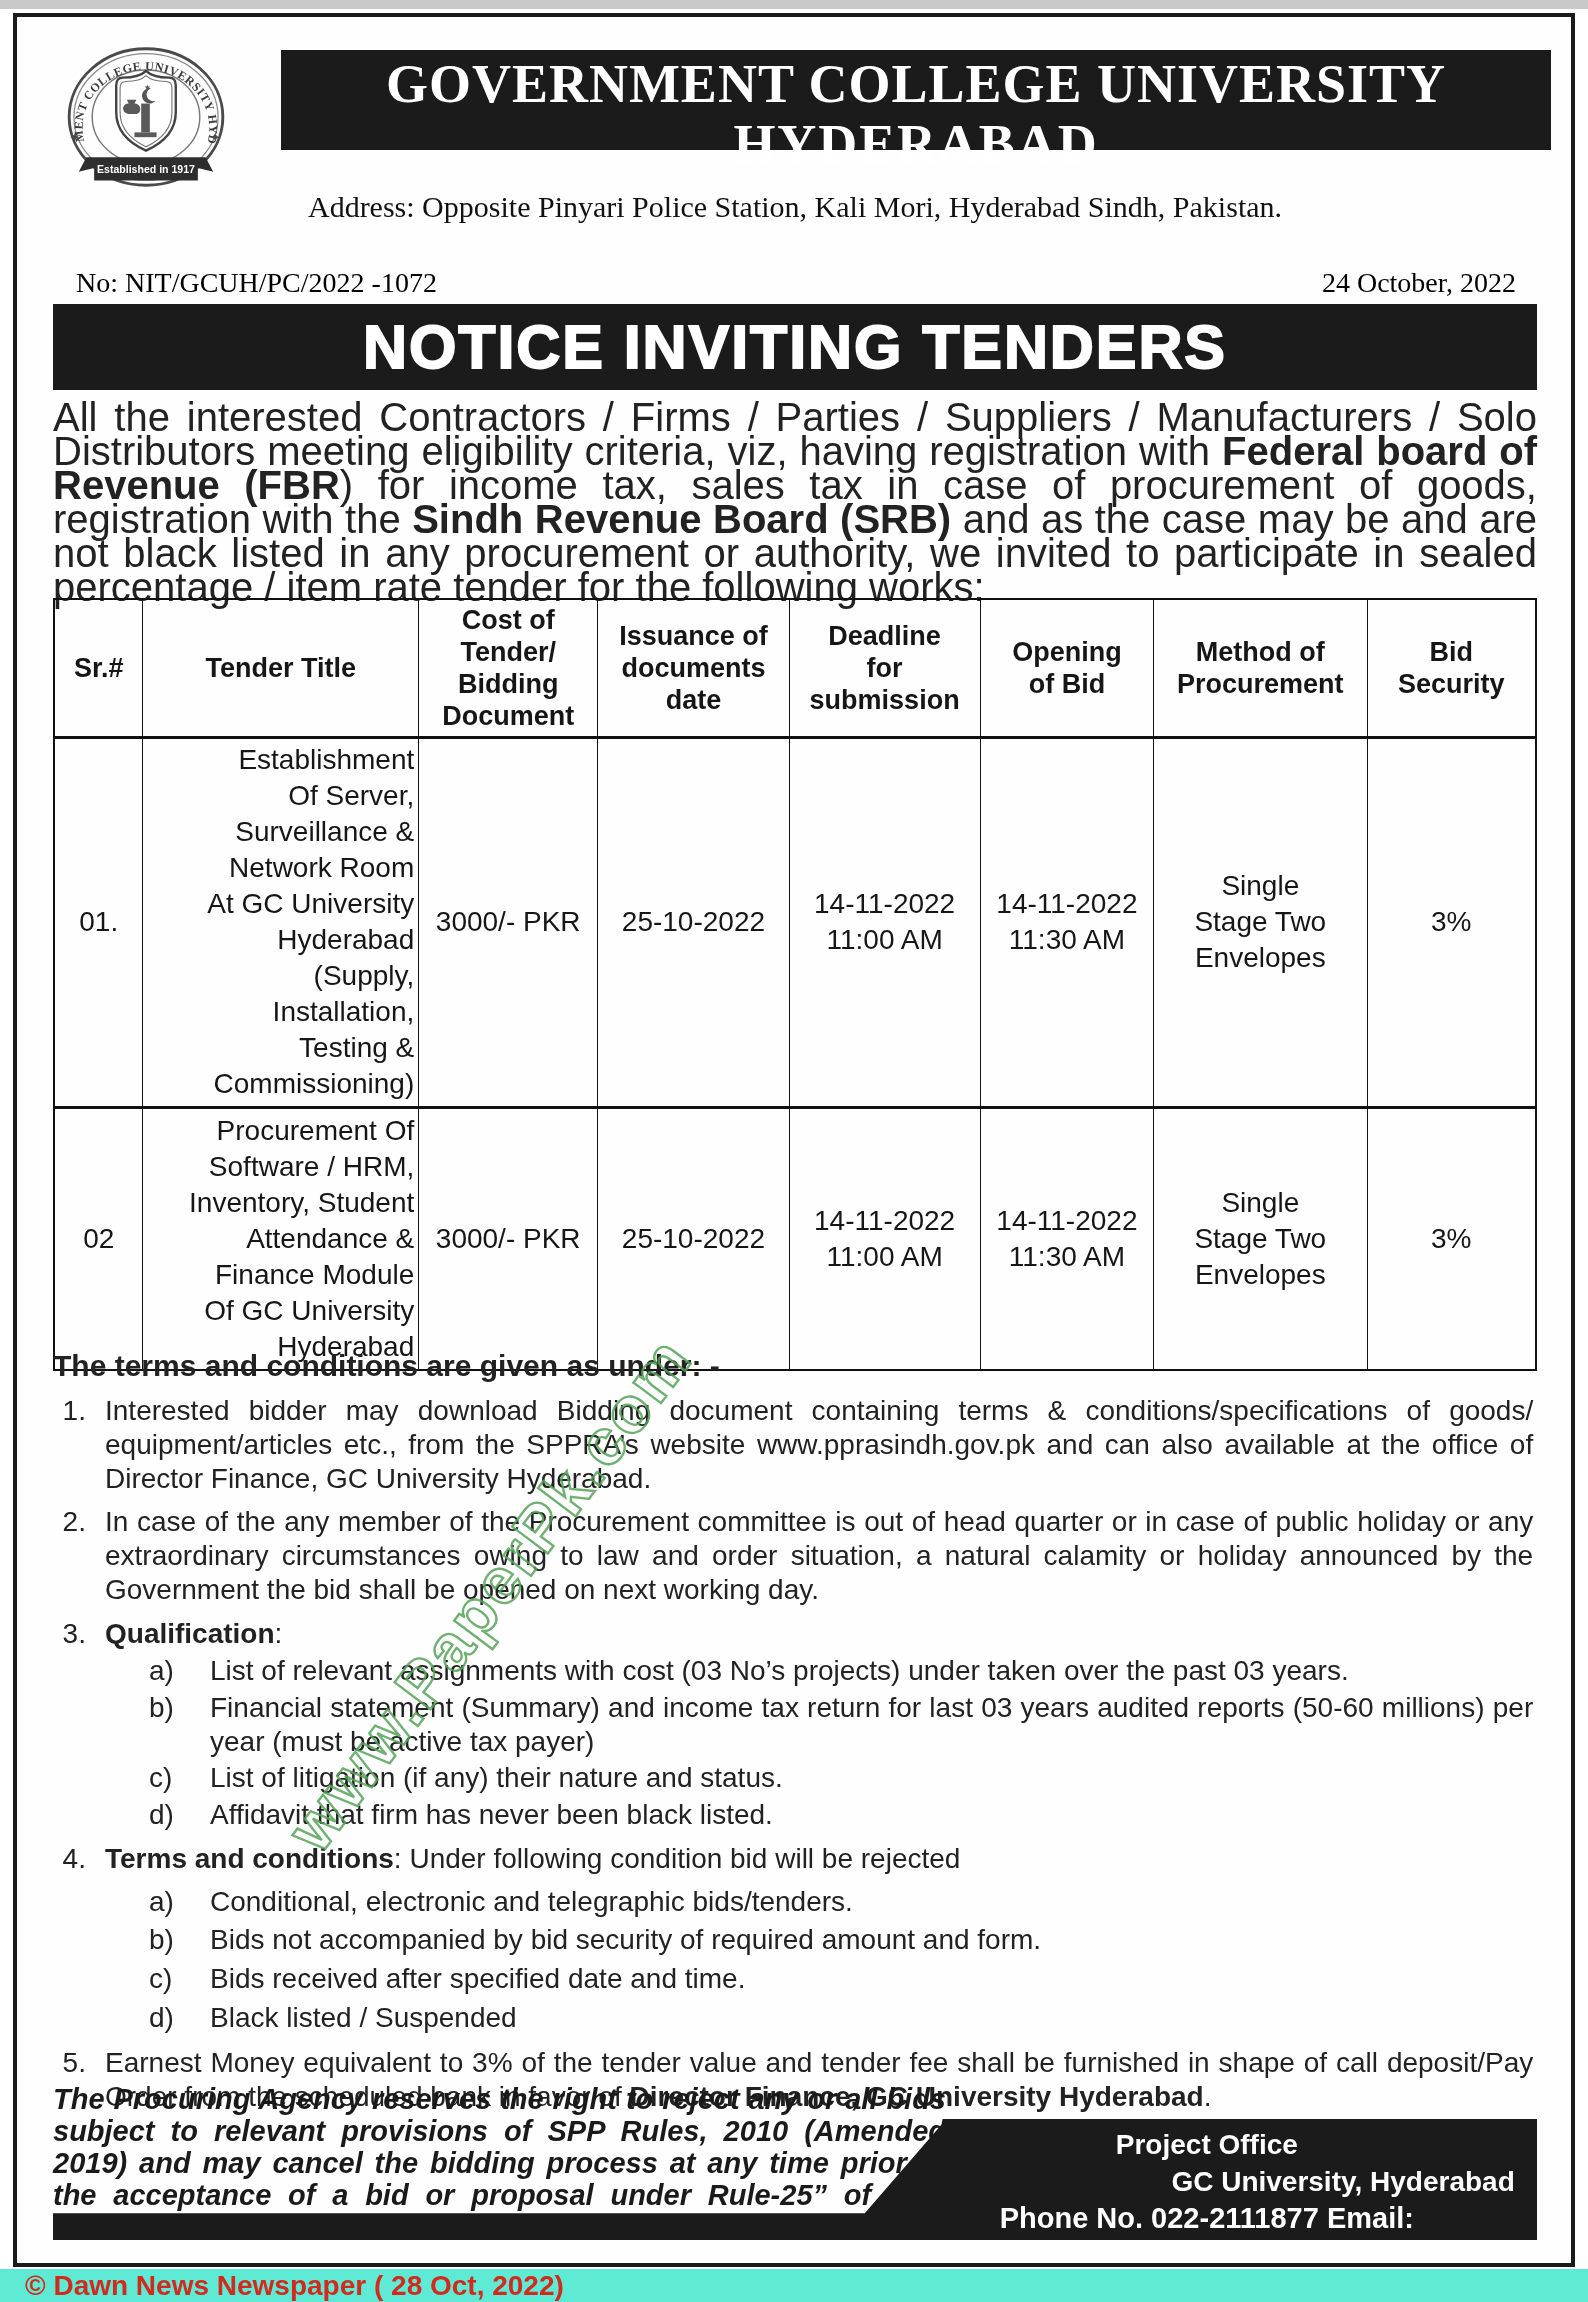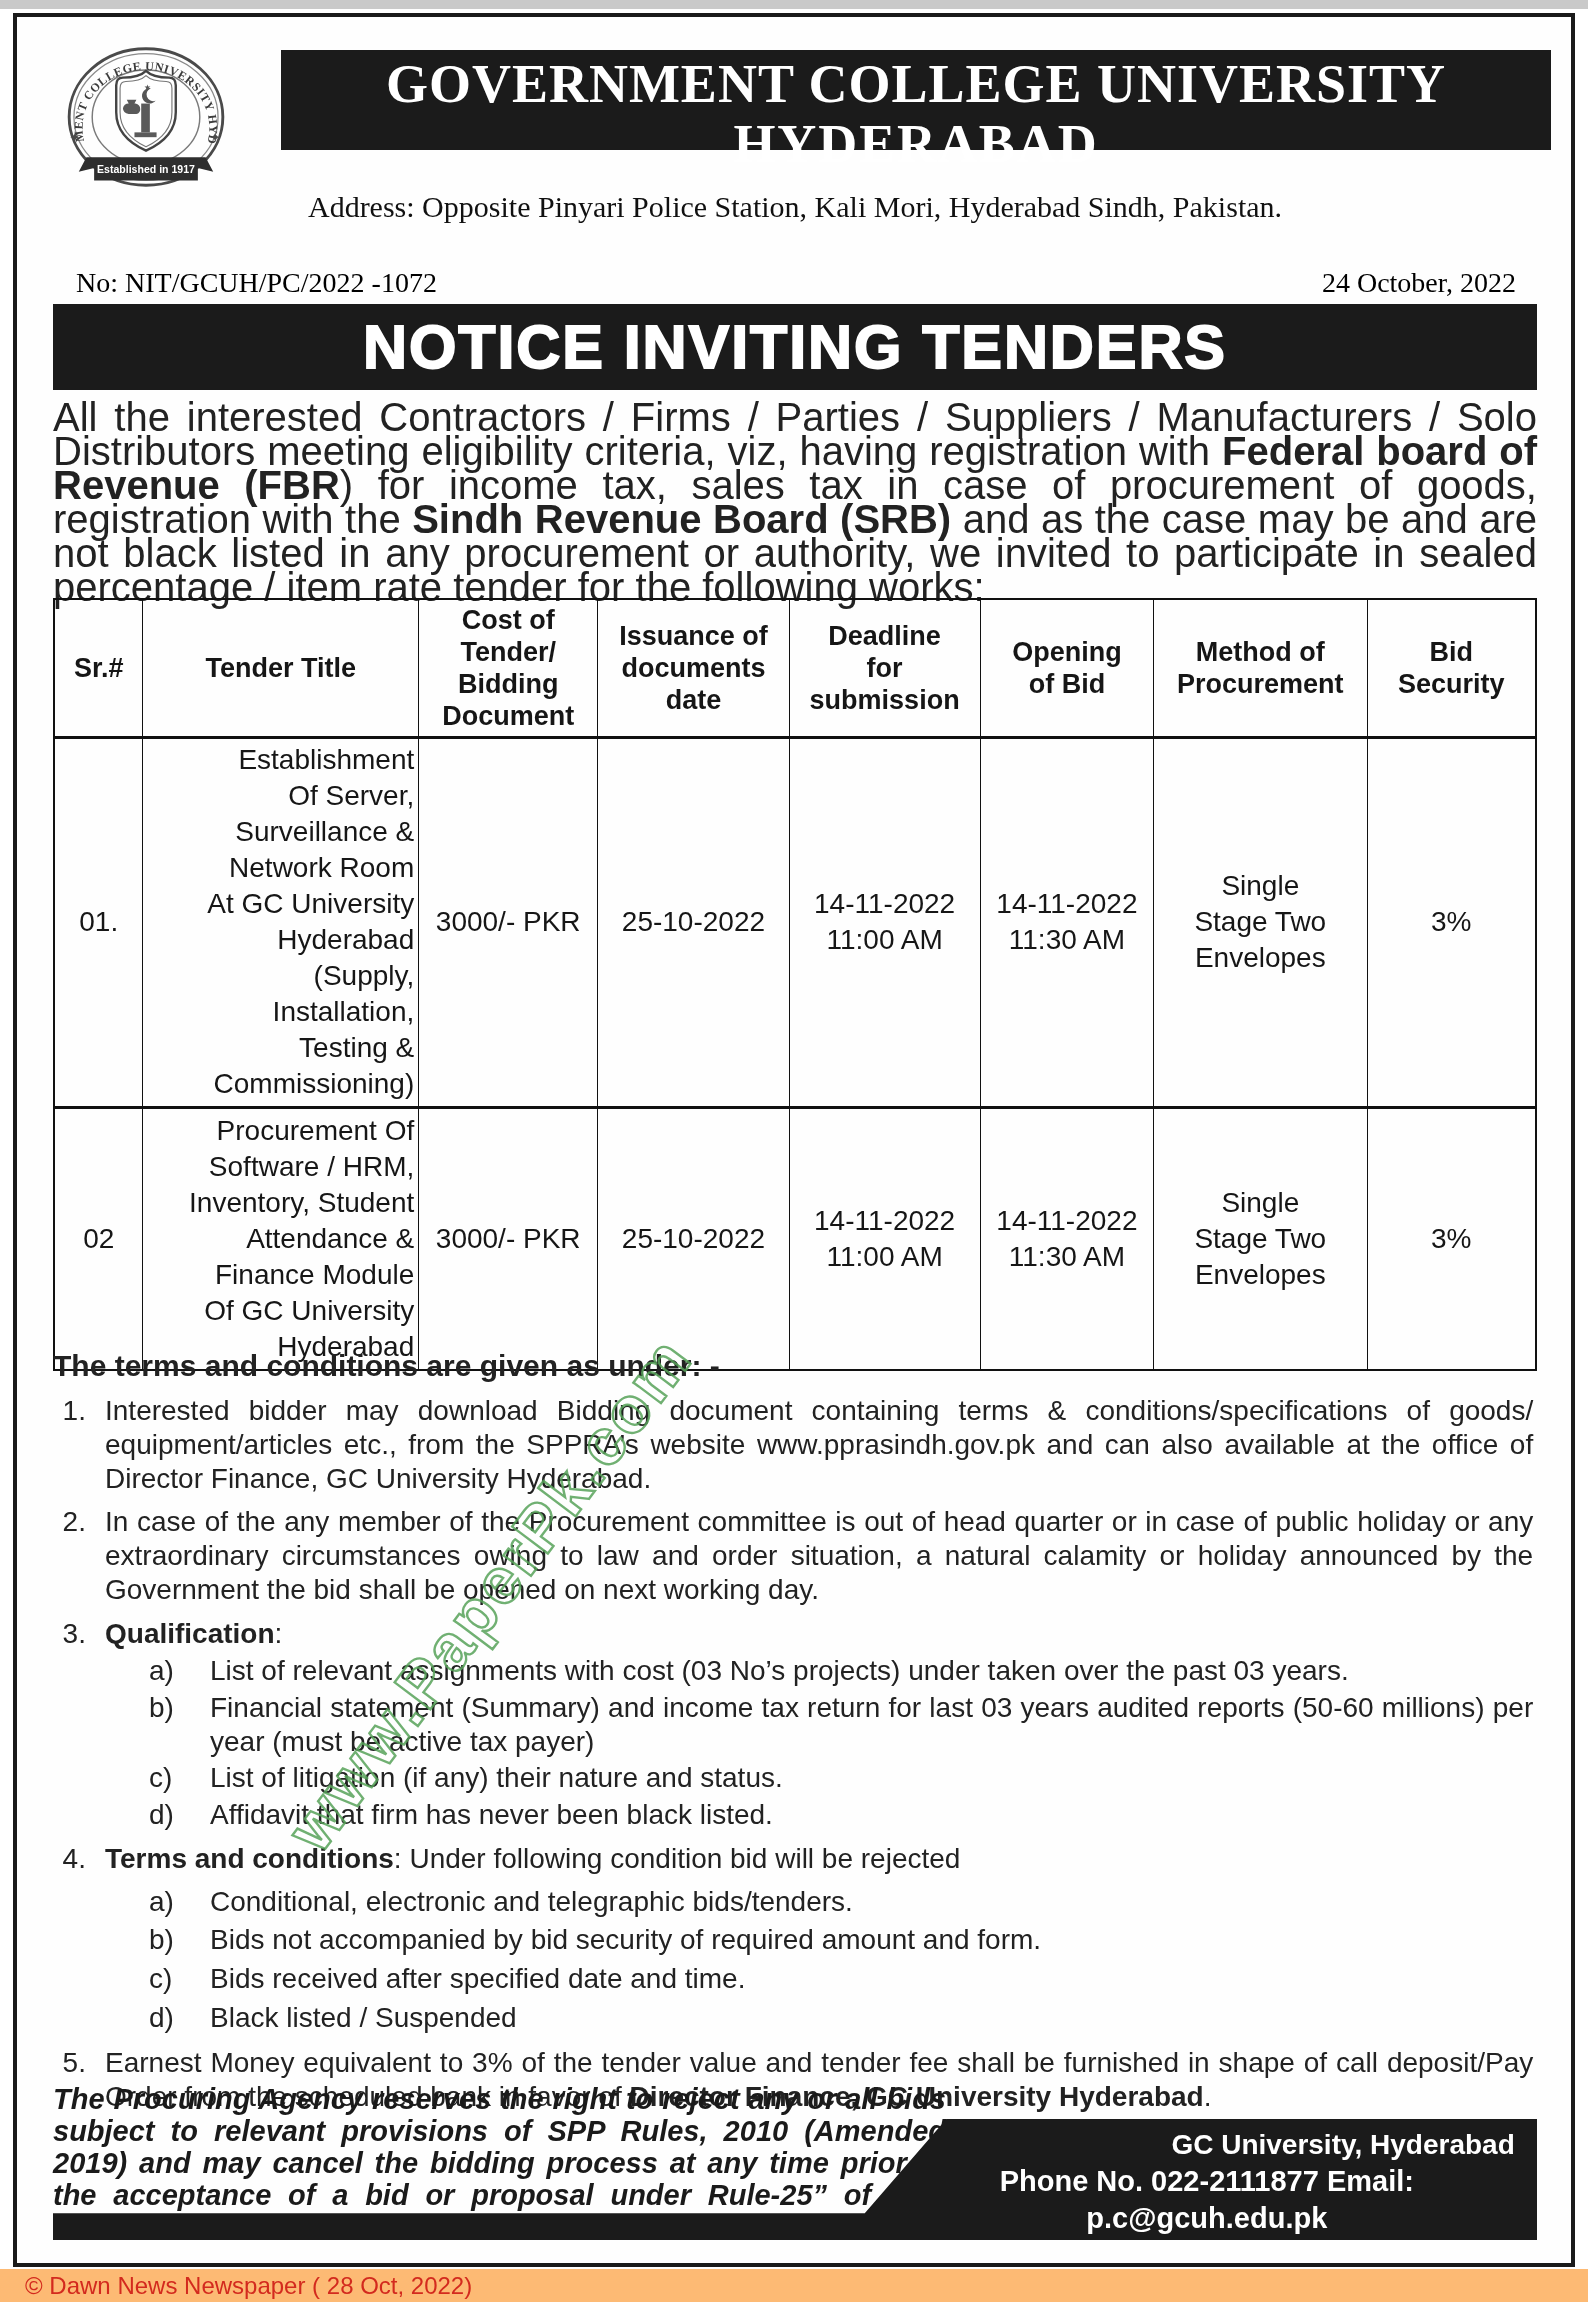--- a/index.html
+++ b/index.html
@@ -115,22 +115,22 @@
     font-size:65px; font-weight:bold; letter-spacing:2.9px;
     color:transparent; -webkit-text-stroke:2.4px #58a35a;
     text-shadow:none; opacity:0.85;
     transform:rotate(-53deg); transform-origin:center center;
     pointer-events:none;
   }
 
   
   #footer-bar {
     left:0; top:2269px; width:1589px; height:34px;
-    background:#fdba74; color:#d32a1e;
-    font-size:24px; line-height:34px; padding-left:25px;
+    background:#5eead4; color:#d32a1e;
+    font-size:28px; line-height:34px; padding-left:25px;font-weight:bold;
   }
 </style>
 </head>
 <body>
 
 <div id="screen">
 
   <div class="abs" id="top-strip"></div>
 
   <div class="abs" id="page-frame"></div>
@@ -312,20 +312,21 @@
     <div class="term-row" style="margin-top:11.5px">
       <div class="t-num">5.</div>
       <div class="t-body"><span>Earnest Money equivalent to 3% of the tender value and tender fee shall be furnished in shape of call deposit/Pay Order from the scheduled bank in favor of </span><span class="bold">Director Finance, GC University Hyderabad</span><span>.</span></div>
     </div>
   </div>
 
   <div class="abs" id="closing">The Procuring Agency reserves the right to reject any or all bids subject to relevant provisions of SPP Rules, 2010 (Amended 2019) and may cancel the bidding process at any time prior to the acceptance of a bid or proposal under Rule-25” of said Rules.</div>
 
   <div class="abs" id="project-office">
     <div class="po-text">
+      <div class="po1">Project Office</div>
       <div class="po2">GC University, Hyderabad</div>
       <div class="po3">Phone No. 022-2111877 Email: p.c@gcuh.edu.pk</div>
     </div>
   </div>
 
   <div class="abs" id="watermark">www.PaperPk.com</div>
 
   <div class="abs" id="footer-bar">
     <span>© Dawn News Newspaper ( 28 Oct, 2022)</span>
   </div>

